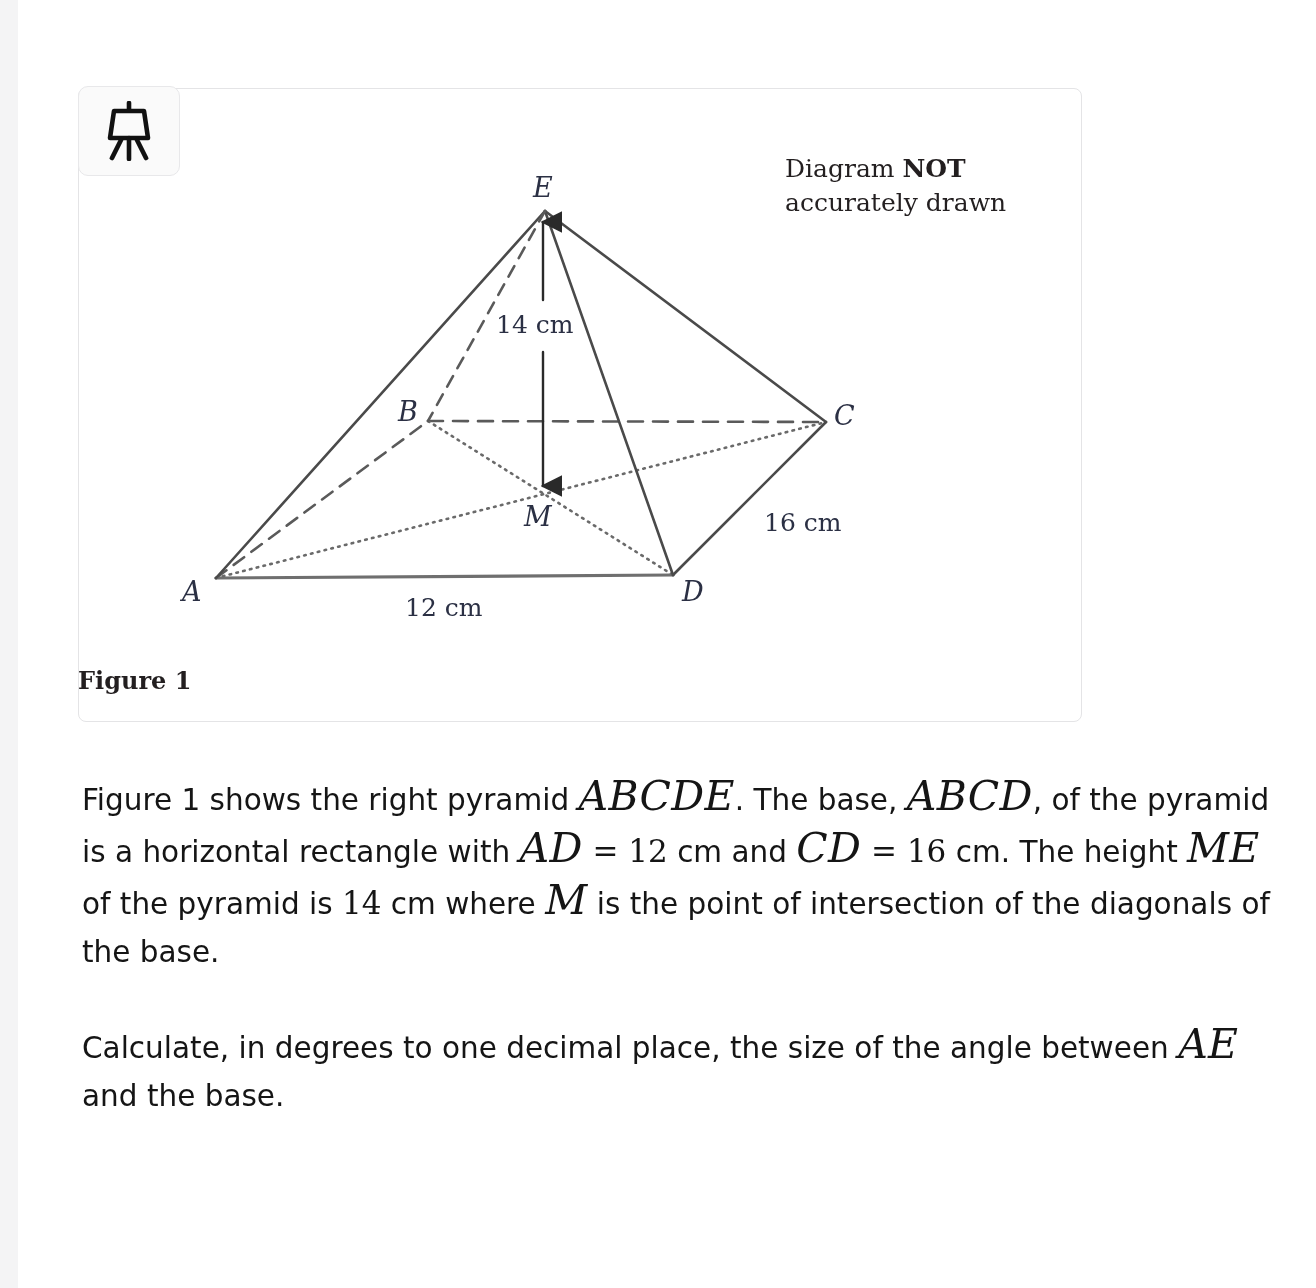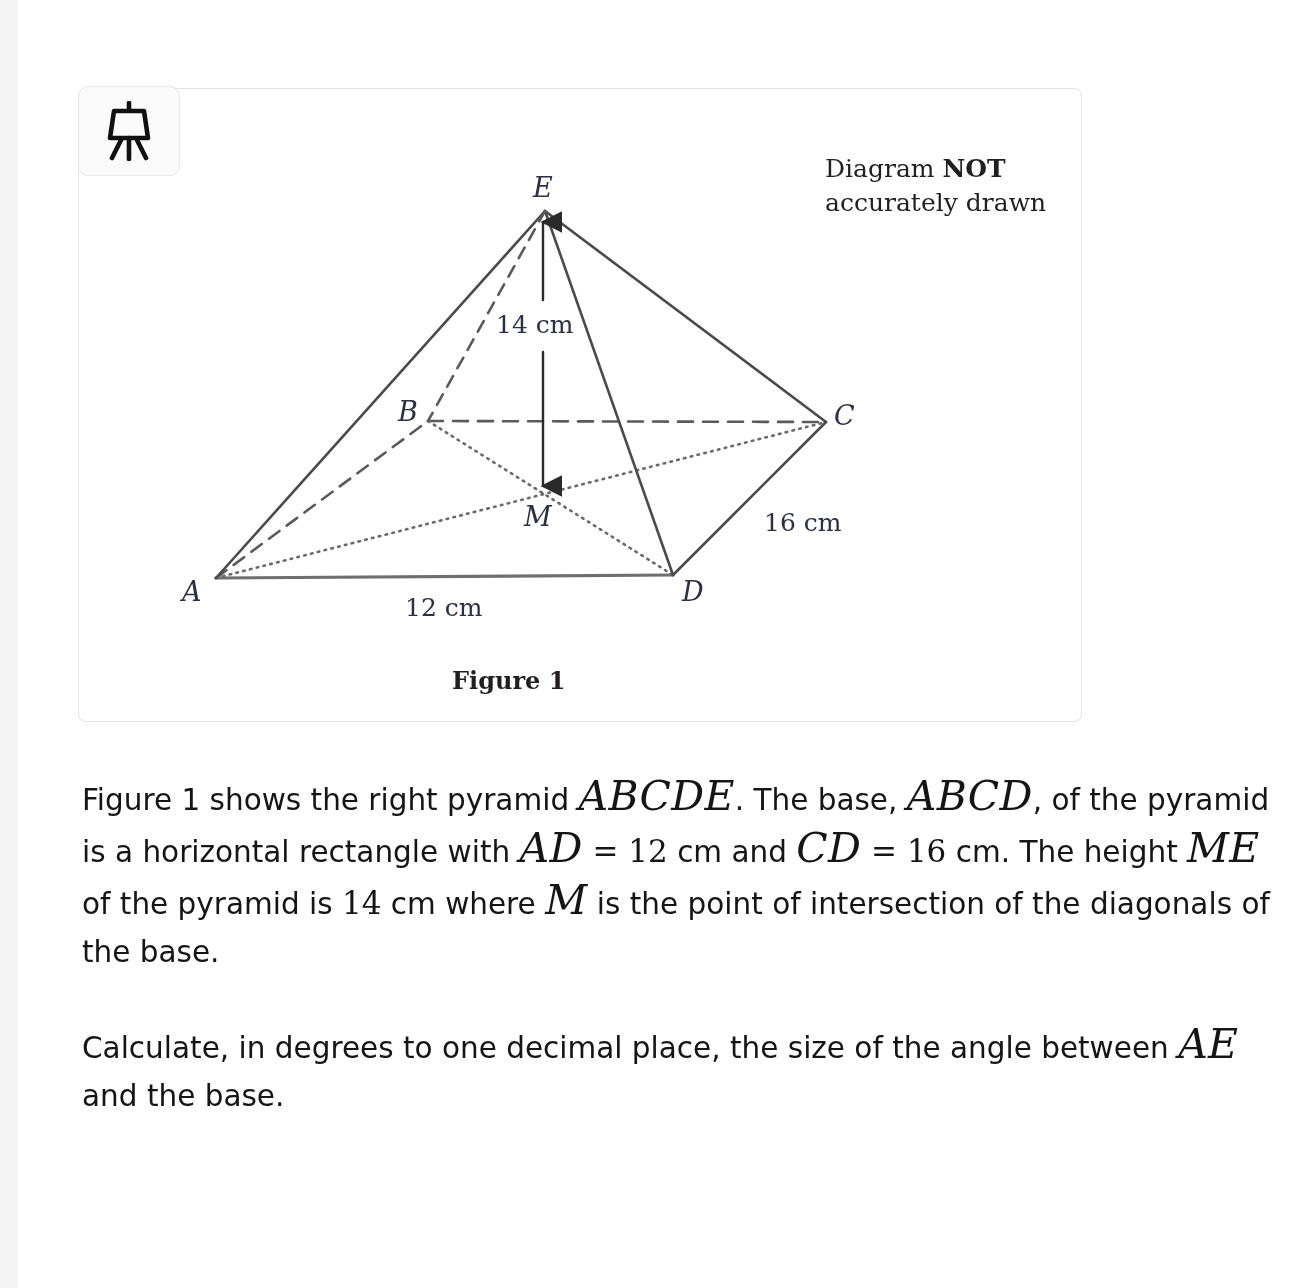--- a/index.html
+++ b/index.html
@@ -76,37 +76,36 @@
   .nad-note {
     position: absolute;
     left: 785px;
     top: 152px;
     width: 300px;
     font-family: "DejaVu Serif", "Liberation Serif", serif;
     font-size: 25px;
     line-height: 1.36;
     color: #231f20;
     white-space: pre-line;
-    margin-left: 40px;
   }
   .nad-note b { font-weight: 700; }
 
   .fig-caption {
     position: absolute;
     left: 78px;
     top: 666px;
     width: 1004px;
     text-align: center;
     font-family: "DejaVu Serif", "Liberation Serif", serif;
     font-weight: 700;
     font-size: 24px;
     color: #231f20;
   }
   
-  .fig-caption { text-align: left; padding-left: 374px; box-sizing: border-box; }
+  .fig-caption { text-align: left; box-sizing: border-box; }
 
   
   .lbl {
     position: absolute;
     font-family: "DejaVu Serif", "Liberation Serif", serif;
     font-style: italic;
     font-size: 27px;
     color: #2b3044;
     user-select: none;
   }

